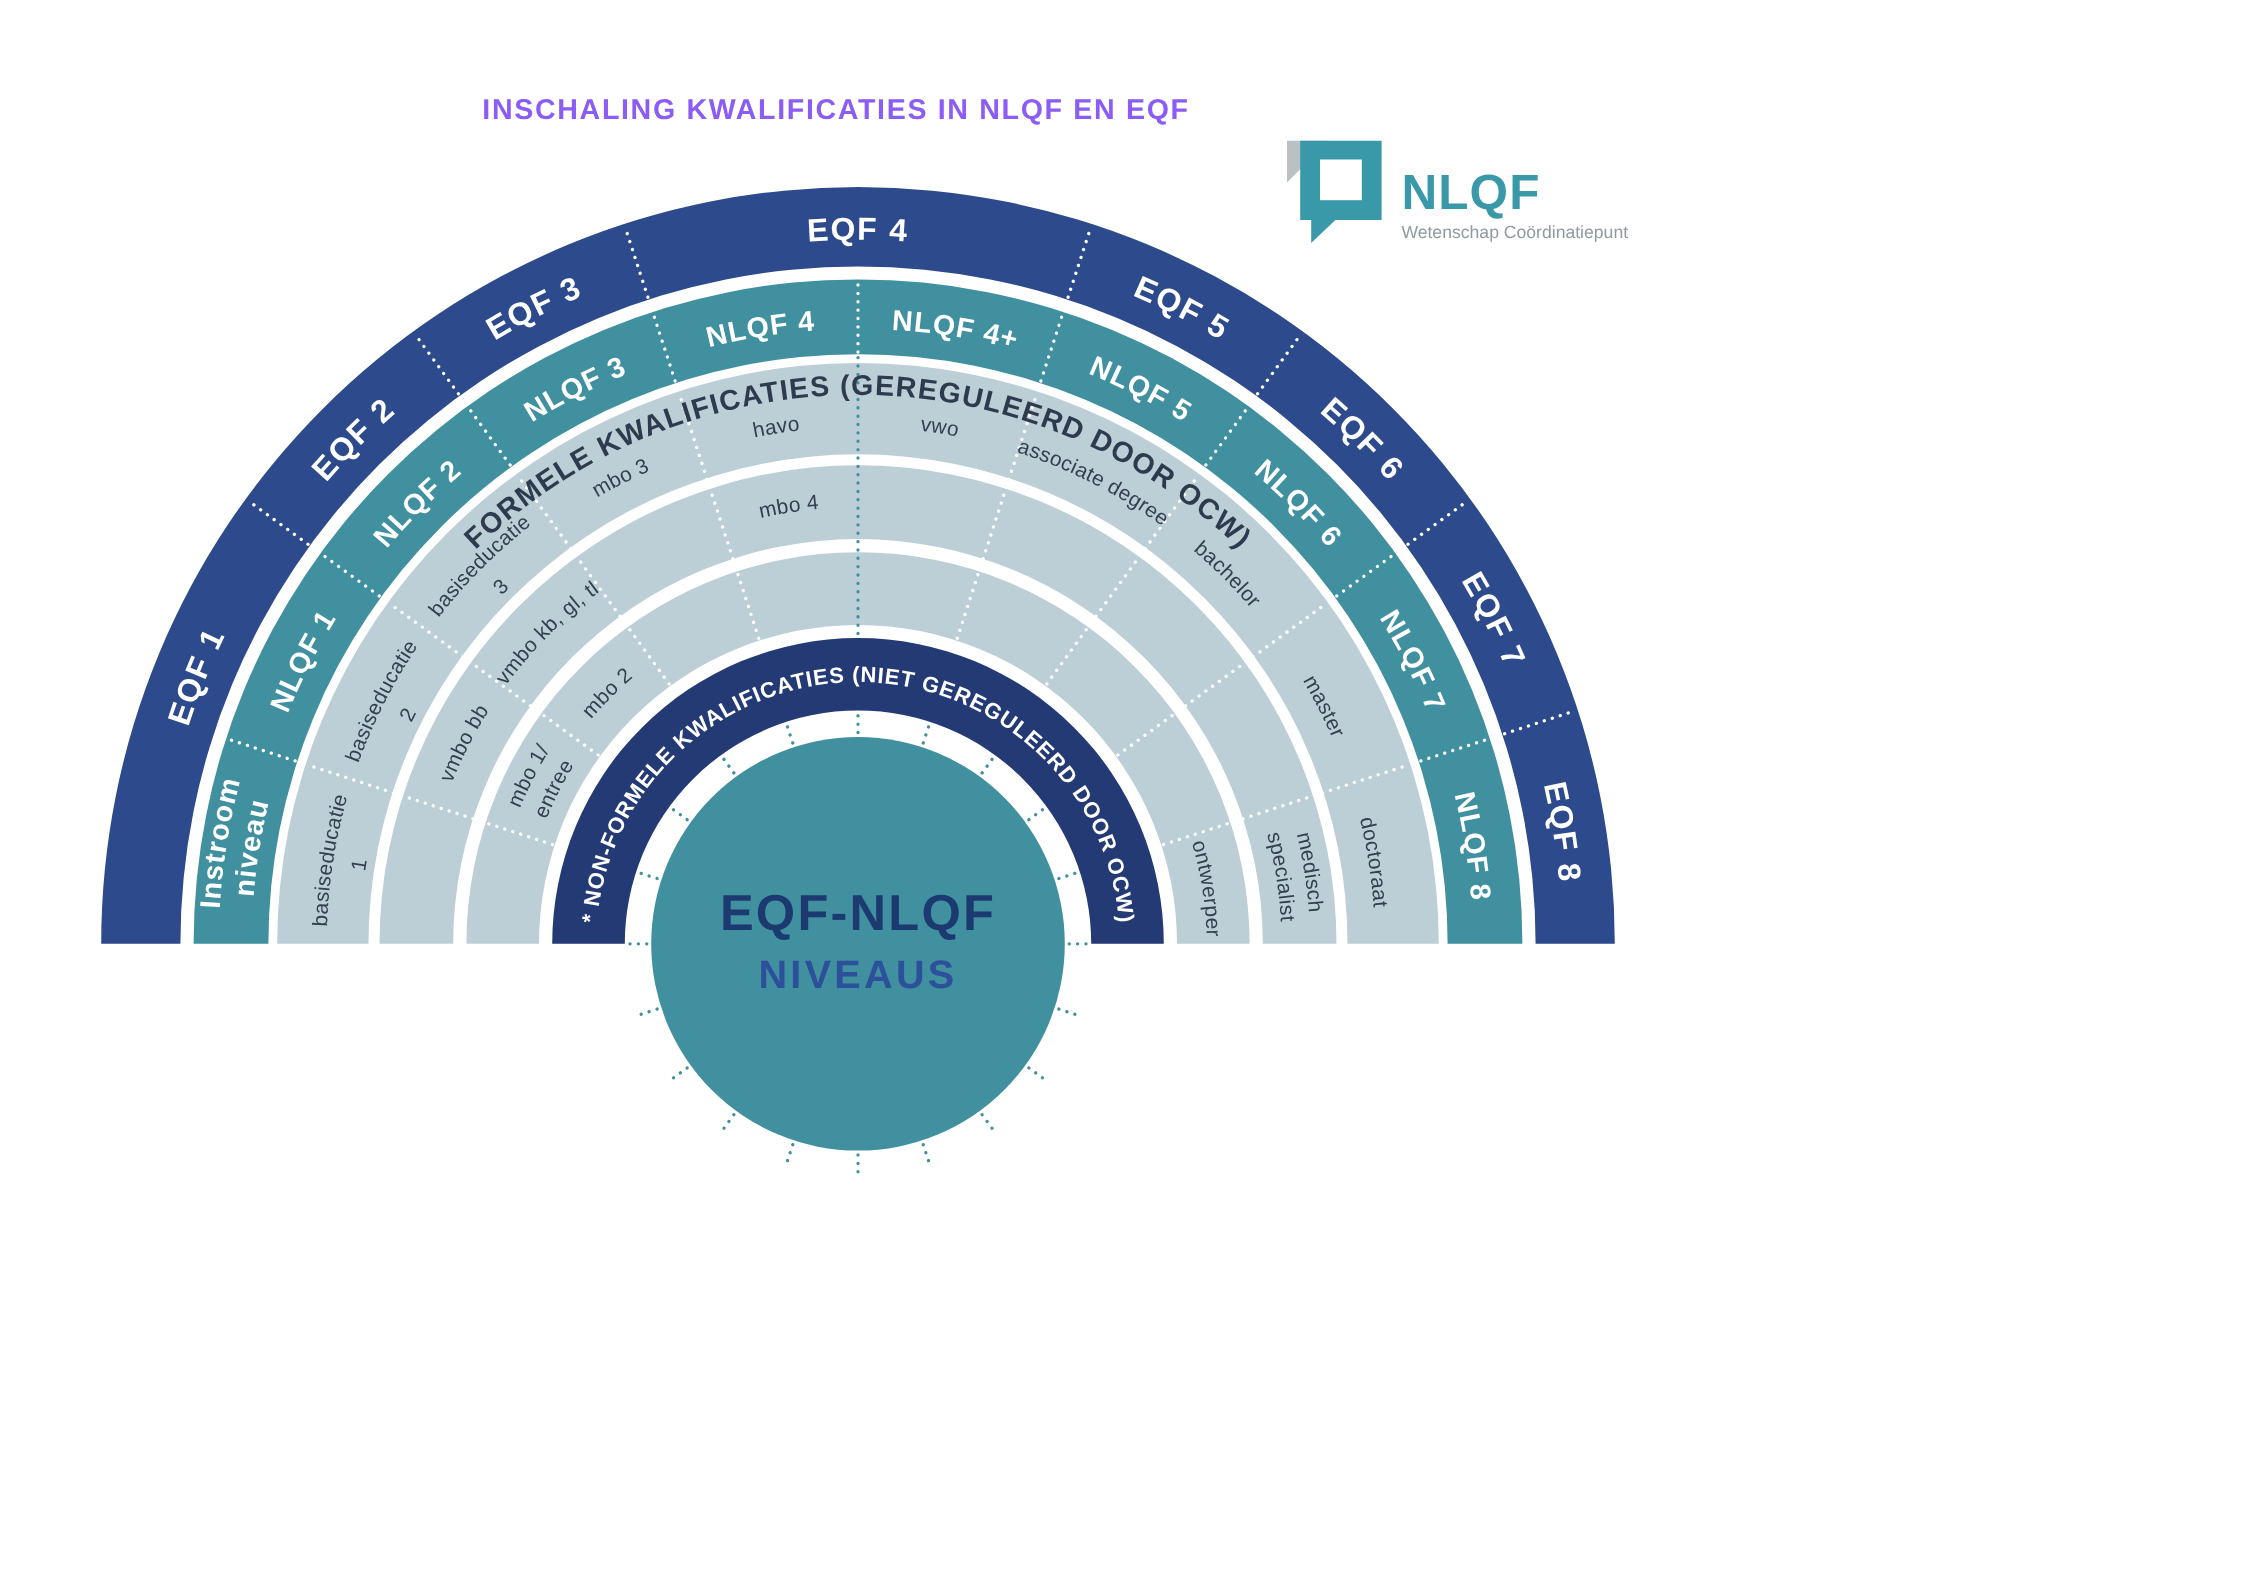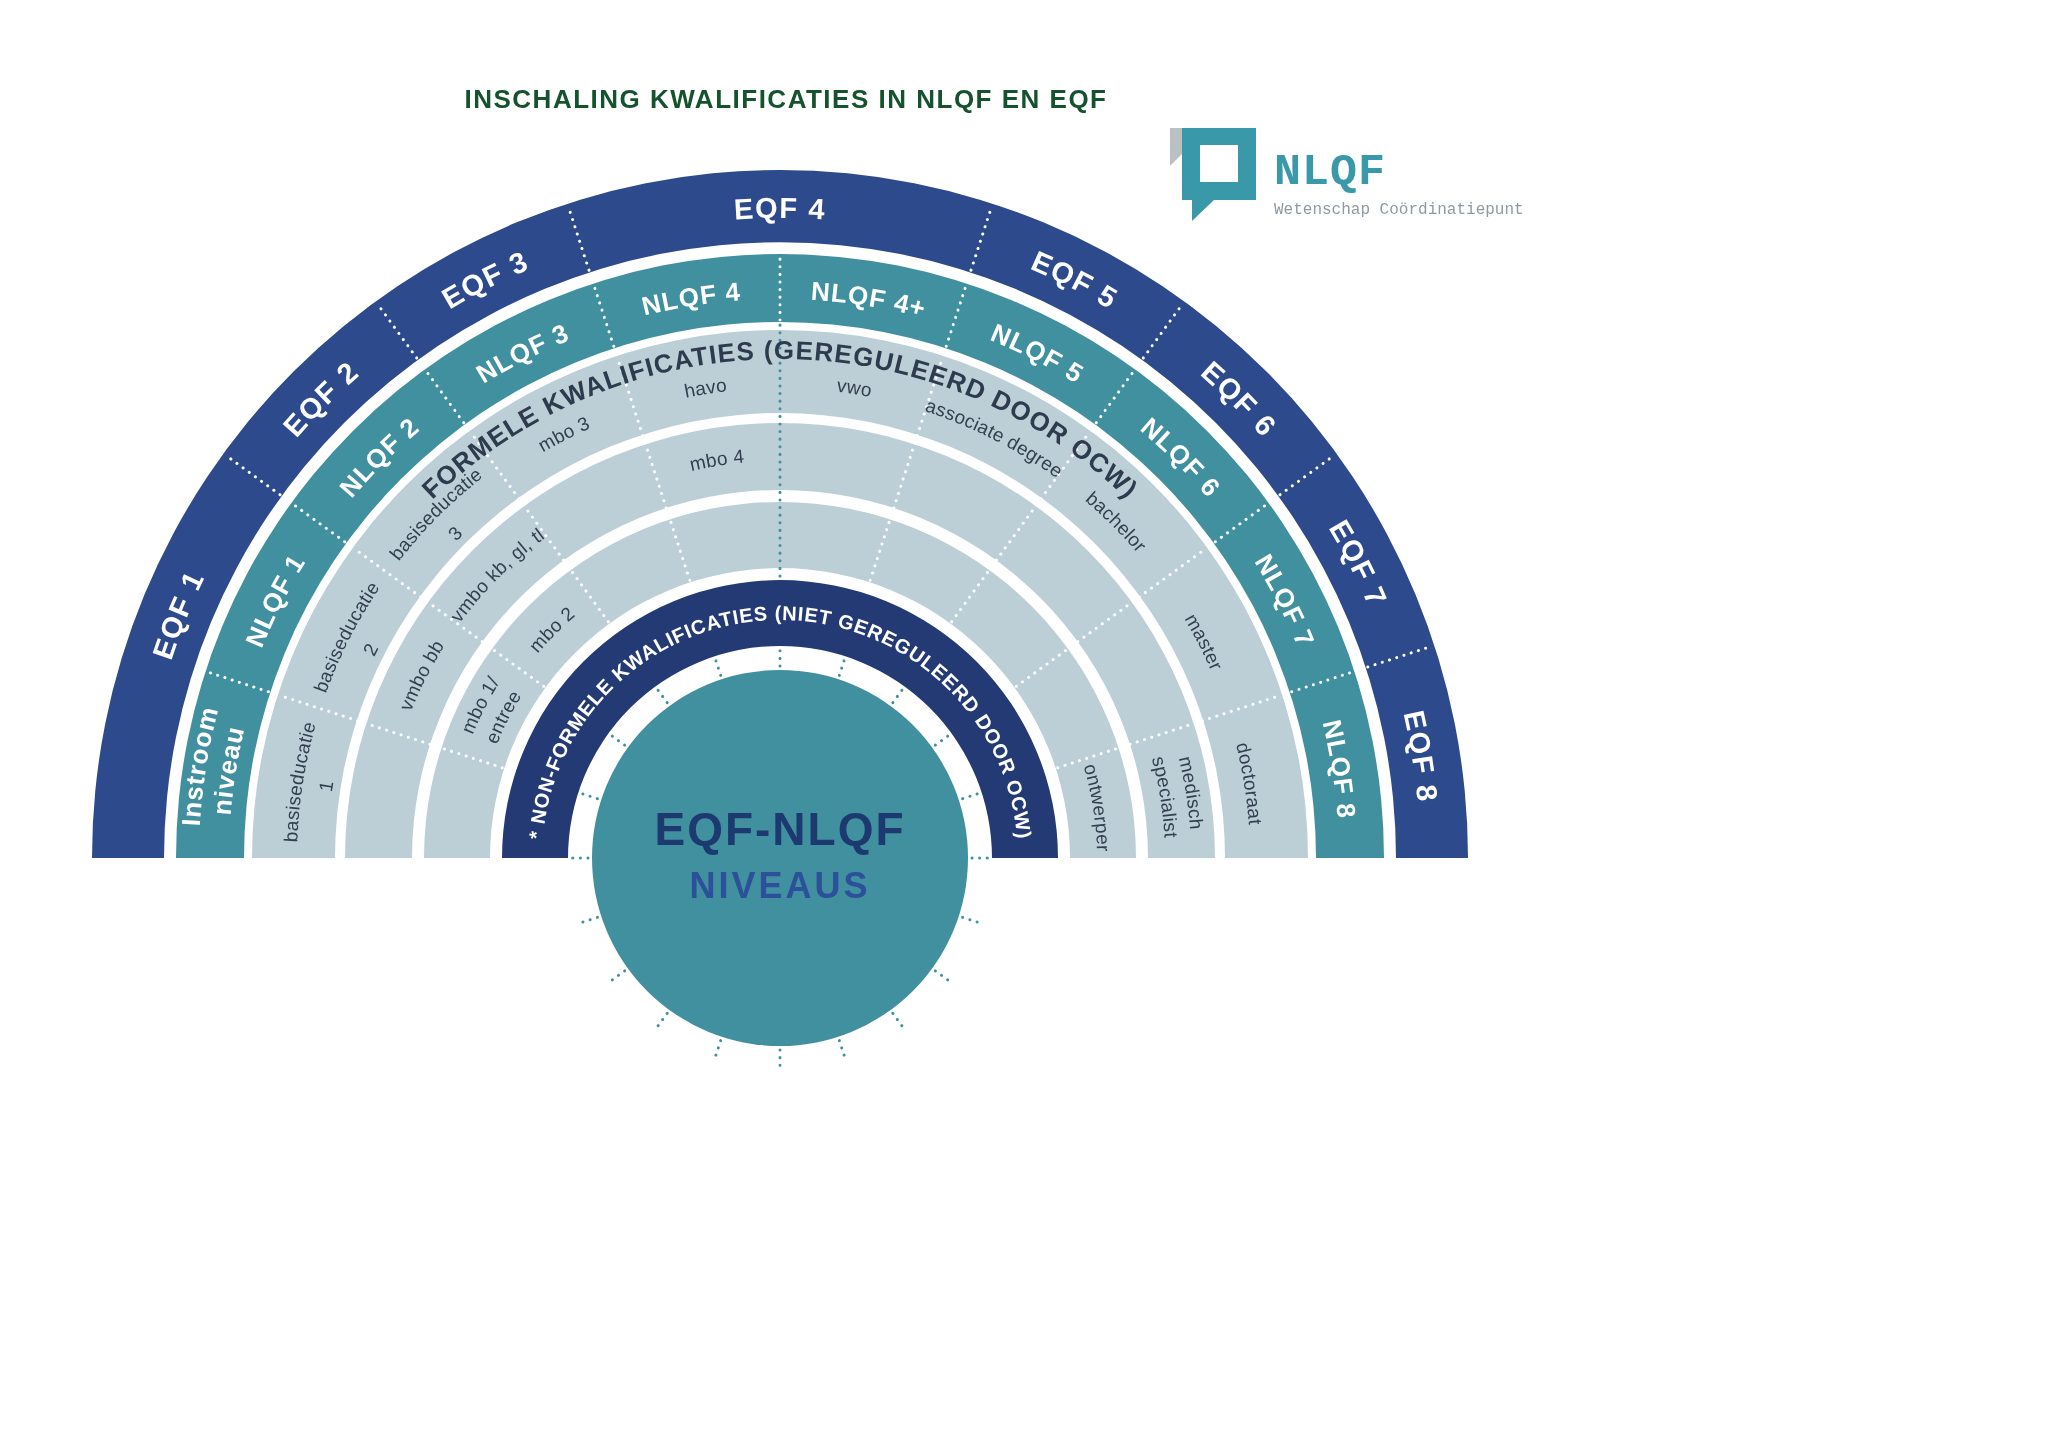--- a/index.html
+++ b/index.html
@@ -15,24 +15,24 @@
 
   .eqf-label      { font-size:29px; font-weight:bold; fill:#ffffff; letter-spacing:1.5px; }
   .nlqf-label     { font-size:26px; font-weight:bold; fill:#ffffff; letter-spacing:1px; }
   .quali-label    { font-size:19px; fill:#333f4e; letter-spacing:0.3px; }
   .formal-title   { font-size:26px; font-weight:bold; fill:#2e3a4e; letter-spacing:1.2px; }
   .nonformal-title{ font-size:20px; font-weight:bold; fill:#ffffff; letter-spacing:0.8px; }
   .center-title   { font-size:46px; font-weight:bold; fill:#1d3a70; letter-spacing:2px; }
   .center-sub     { font-size:36px; font-weight:bold; fill:#2d509b; letter-spacing:3px; }
 
   .page-title {
-    position:absolute; top:84px; left:786px; transform:translateX(-50%);
-    font-size:26px; font-weight:bold; letter-spacing:1.5px; color:#14532d; white-space:nowrap;
+    position:absolute; top:84px; left:760px; transform:translateX(-50%);
+    font-size:26px; font-weight:bold; letter-spacing:1.5px; color:#8b5cf6; white-space:nowrap;
   }
-  .logo { position:absolute; left:1168px; top:124px; display:flex; align-items:flex-start;font-family:Liberation Mono, monospace; }
+  .logo { position:absolute; left:1168px; top:124px; display:flex; align-items:center; }
   .logo-text { margin-left:14px; padding-top:26px; }
   .logo-name { font-size:45px; font-weight:bold; color:#3a99a8; letter-spacing:1px; line-height:1; }
   .logo-sub  { font-size:16px; color:#8f9aa0; margin-top:6px; white-space:nowrap; }
   .footnotes { position:absolute; left:1012px; top:872px; font-size:19.5px; color:#a2adb2; line-height:29px; }
 </style>
 </head>
 <body>
 
 <div class="page-title">INSCHALING KWALIFICATIES IN NLQF EN EQF</div>
 

